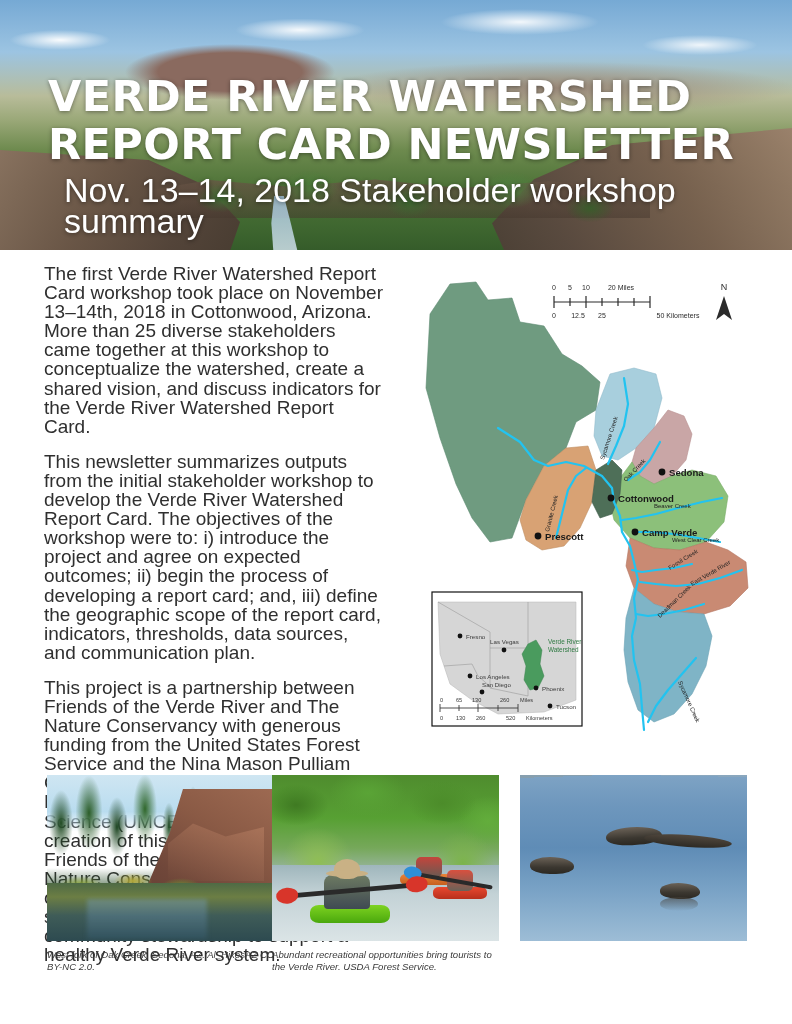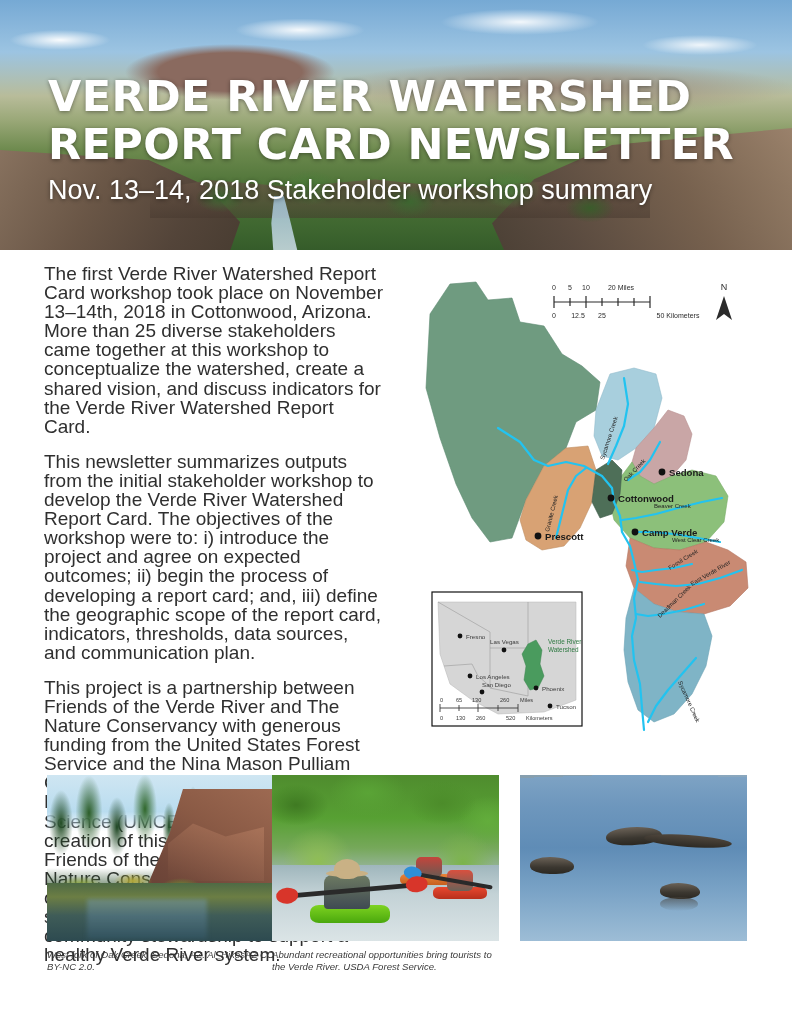--- a/index.html
+++ b/index.html
@@ -53,22 +53,23 @@
     opacity: .85; }
   .banner-text { position: absolute; left: 48px; top: 72px; width: 700px; }
   .banner-title {
     font-family: "DejaVu Sans", sans-serif;
     font-weight: 700; font-size: 43px; line-height: 48px; letter-spacing: 0.4px;
     color: #ffffff; text-transform: uppercase;
     text-shadow: 0 1px 4px rgba(0,0,0,.42);
   }
   .banner-sub {
     margin-top: 7px;
-    font-size: 27px; line-height: 31px; font-weight: 400; color: #ffffff;
+    font-size: 34px; line-height: 31px; font-weight: 400; color: #ffffff;
     text-shadow: 0 1px 4px rgba(0,0,0,.45);
+    margin-left: 16px;
   }
 
   
   .textcol { position: absolute; left: 44px; top: 264px; width: 341px; }
   .para { font-size: 19px; line-height: 19.1px; color: #2f2f2f; margin-bottom: 16px; }
   .para:last-child { margin-bottom: 0; }
 
   
   .mappanel { position: absolute; left: 416px; top: 270px; width: 360px; height: 480px; }
   .map-svg { display: block; width: 360px; height: 480px; }

